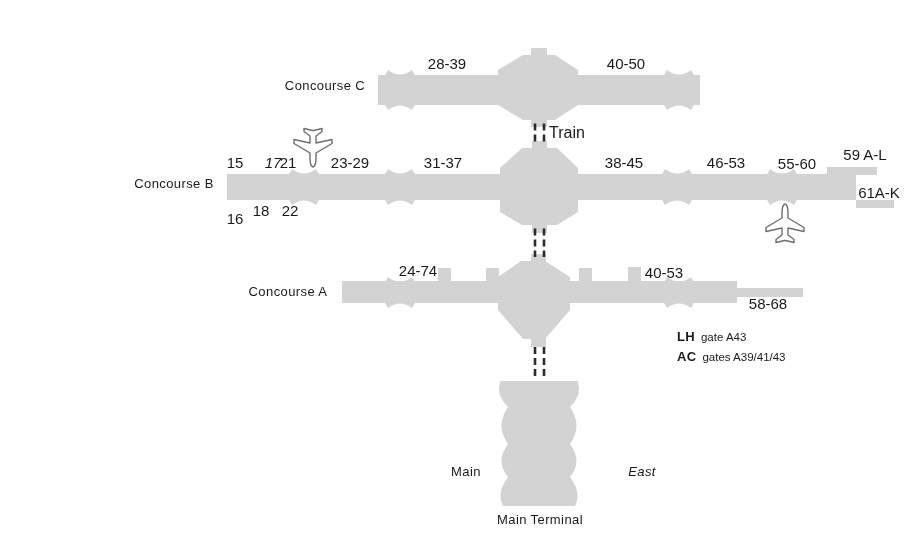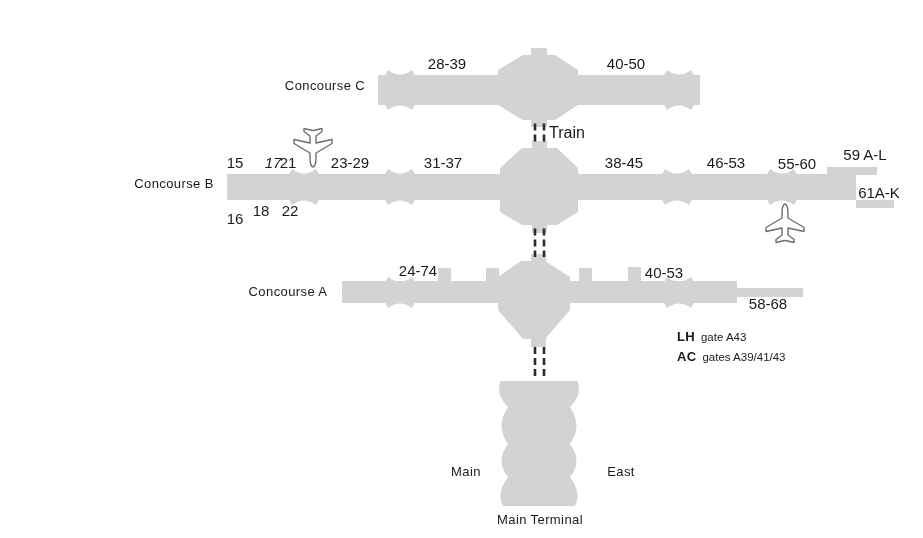--- a/index.html
+++ b/index.html
@@ -123,16 +123,16 @@
   <div class="airline-row" style="left:677px;top:322px;margin-top:35px;">
     <span class="airline-code">AC</span>
     <span class="airline-gates">gates A39/41/43</span>
   </div>
   <div class="airline-row" style="left:677px;top:337px;text-align:right;">
     <span class="airline-code">LH</span>
     <span class="airline-gates">gate A43</span>
   </div>
 
   <span class="lbl big" style="left:466px;top:471px;">Main</span>
-  <span class="lbl big" style="left:621px;top:471px;">East</span>
+  <span class="lbl big" style="left:642px;top:471px;font-style:italic;">East</span>
   <span class="lbl big" style="left:540px;top:519px;">Main Terminal</span>
 
 </div>
 
 </body></html>

